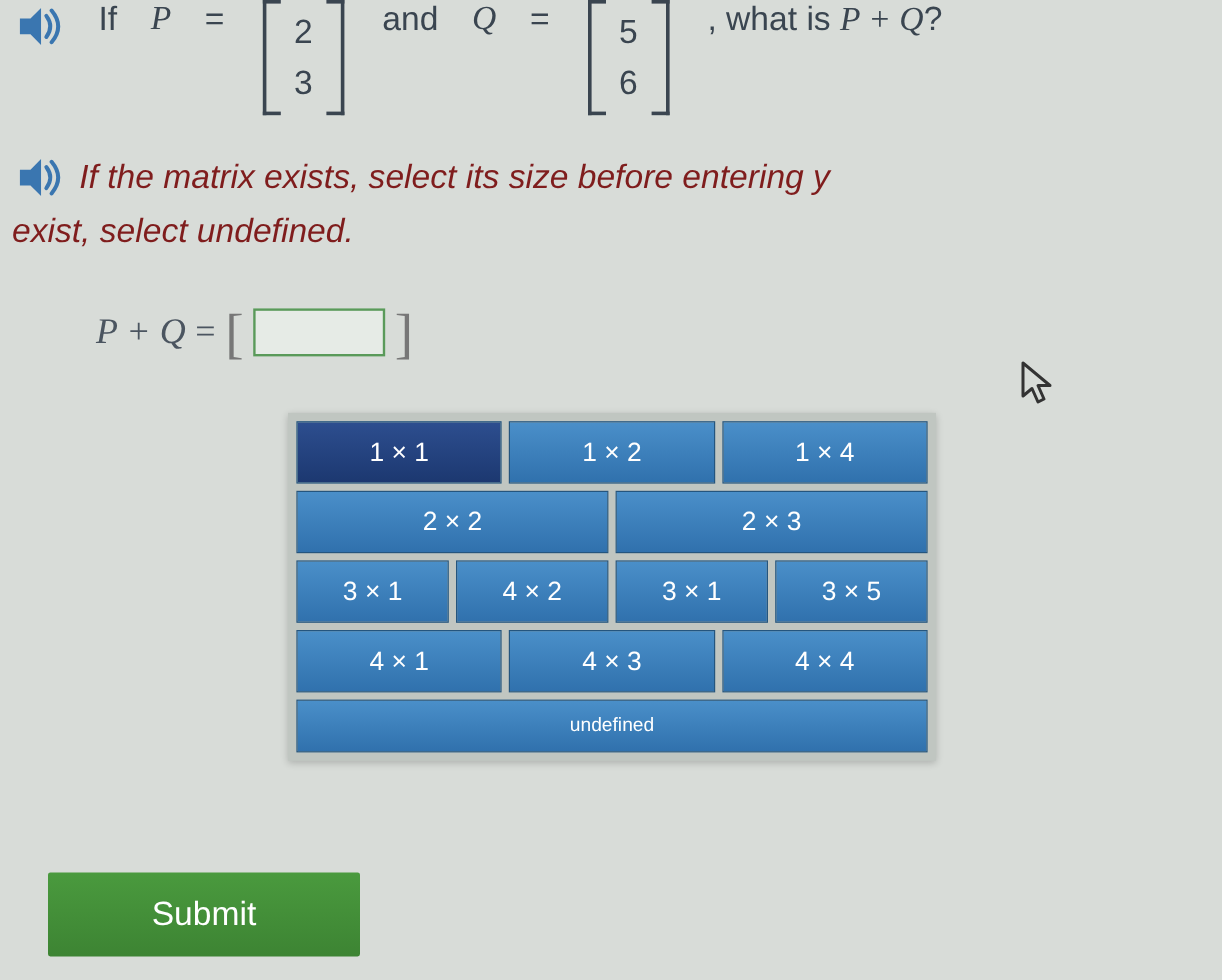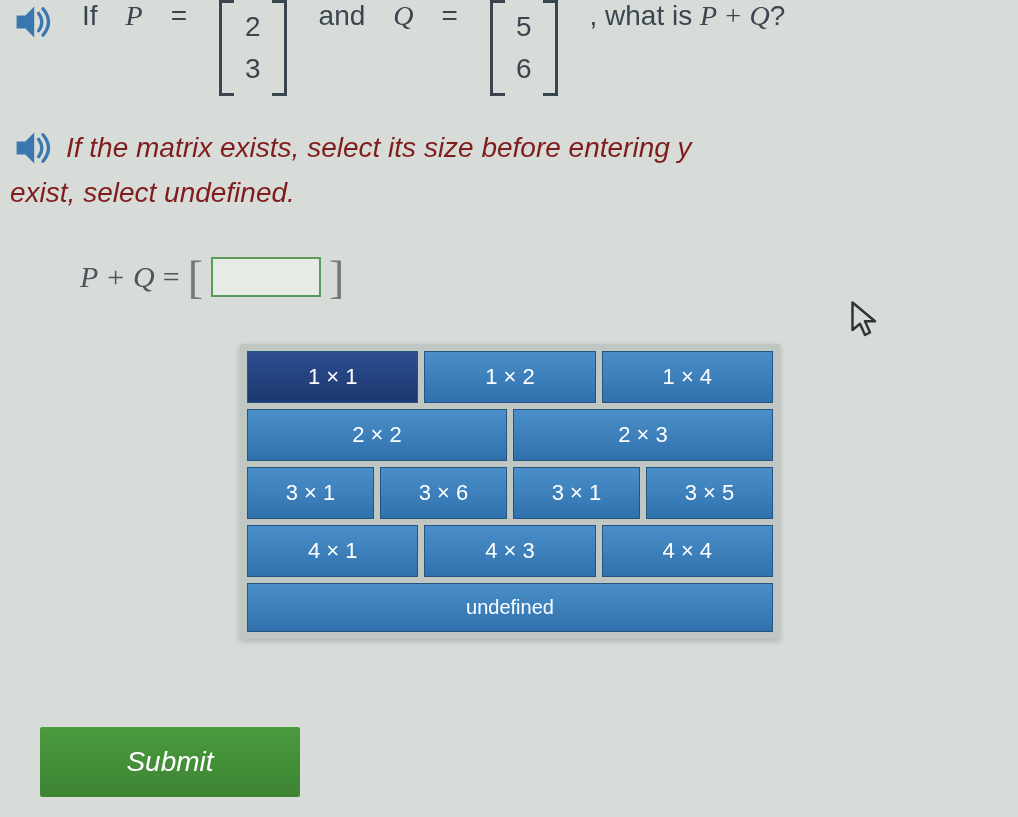--- a/index.html
+++ b/index.html
@@ -124,21 +124,21 @@
       font-family: Verdana, Geneva, sans-serif;
     }
     .size-btn.selected {
       background: linear-gradient(#2d4e8f, #1c3870);
     }
     .undef-row { display: flex; }
     .undef-btn {
       flex: 1;
       background: linear-gradient(#4a8fc9, #3071ad);
       color: #fff;
-      font-size: 20px;
+      font-size: 16px;
       text-align: center;
       padding: 12px 0;
       margin: 3px;
       border: 1px solid #24557e;
       cursor: pointer;
     }
     .submit-btn {
       position: absolute;
       left: 40px;
       bottom: 20px;
@@ -147,21 +147,20 @@
       background: linear-gradient(#4a9a3e, #3d8433);
       color: #fff;
       font-size: 28px;
       border: none;
       cursor: pointer;
       font-family: Verdana, Geneva, sans-serif;
       display: flex;
       align-items: center;
       justify-content: center;
       border-radius: 2px;
-      font-style: italic;
     }
     .nowrap { white-space: nowrap; }
   </style>
 </head>
 <body>
 
 <div class="content">
 
   <div class="line1">
     <span class="audio-icon">
@@ -232,21 +231,21 @@
       <div class="size-btn selected">1 × 1</div>
       <div class="size-btn">1 × 2</div>
       <div class="size-btn">1 × 4</div>
     </div>
     <div class="size-row">
       <div class="size-btn">2 × 2</div>
       <div class="size-btn">2 × 3</div>
     </div>
     <div class="size-row">
       <div class="size-btn">3 × 1</div>
-      <div class="size-btn">3 × 6</div>
+      <div class="size-btn">4 × 2</div>
       <div class="size-btn">3 × 1</div>
       <div class="size-btn">3 × 5</div>
     </div>
     <div class="size-row">
       <div class="size-btn">4 × 1</div>
       <div class="size-btn">4 × 3</div>
       <div class="size-btn">4 × 4</div>
     </div>
     <div class="undef-row">
       <div class="undef-btn">undefined</div>

